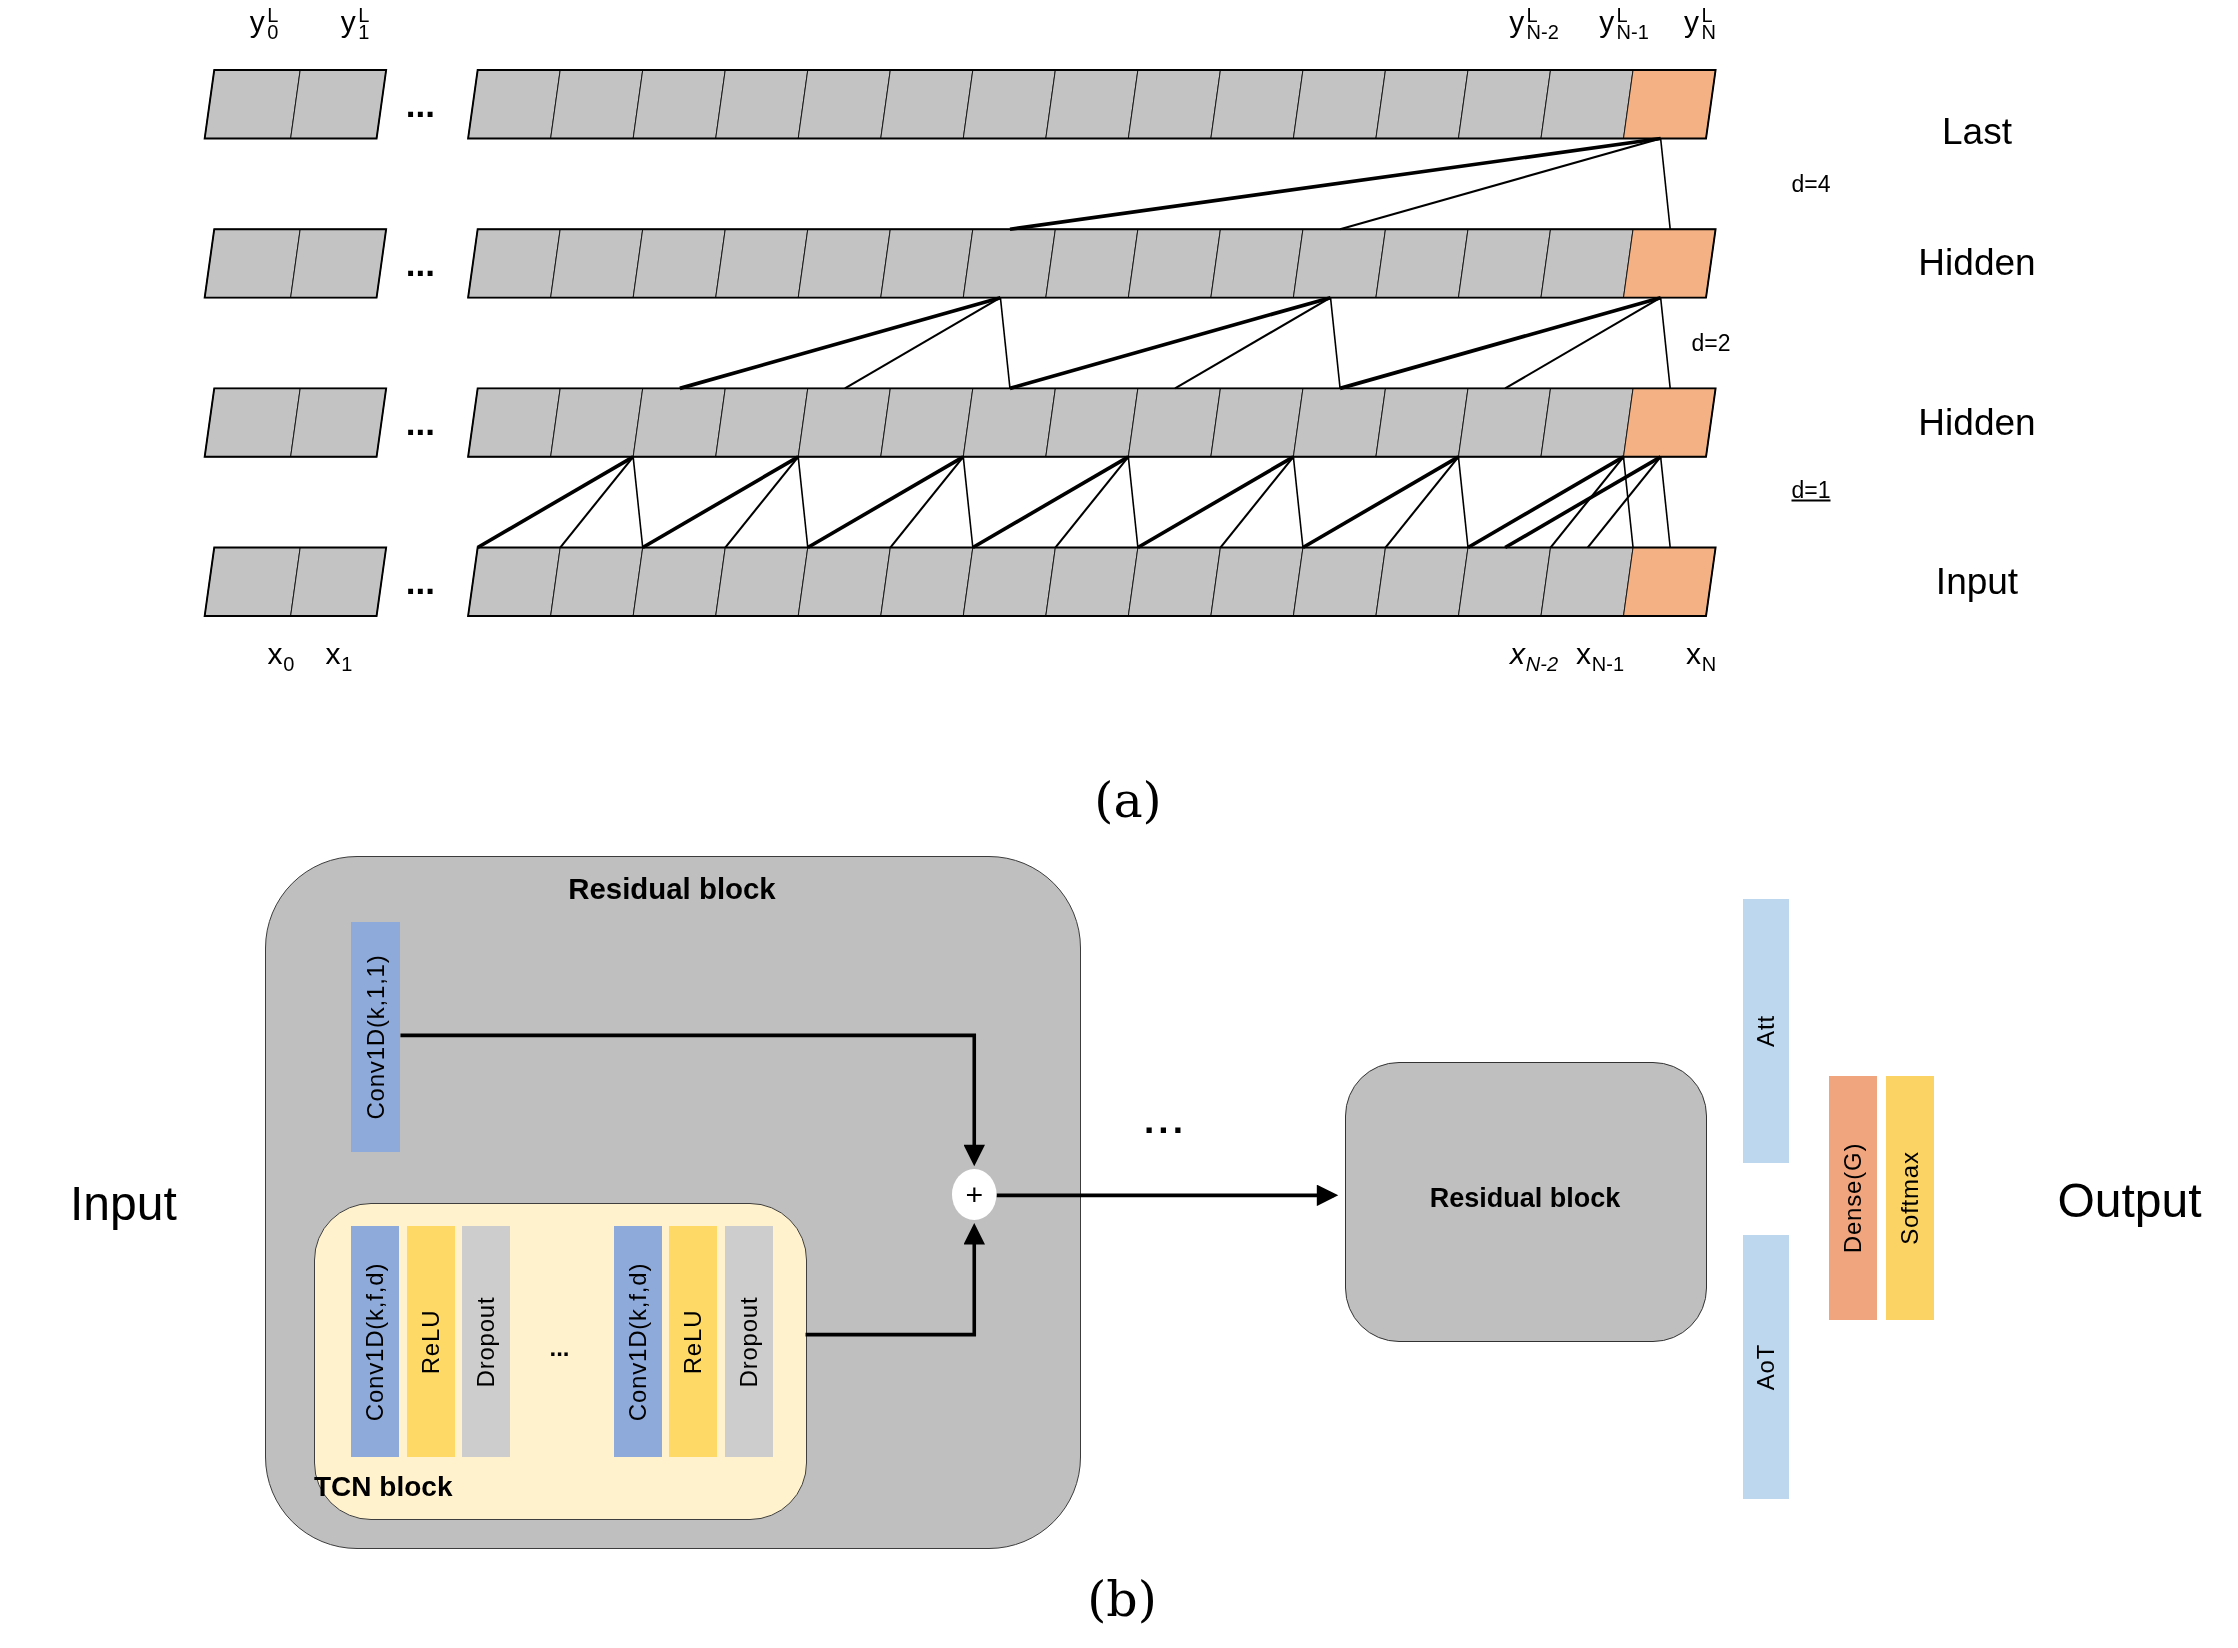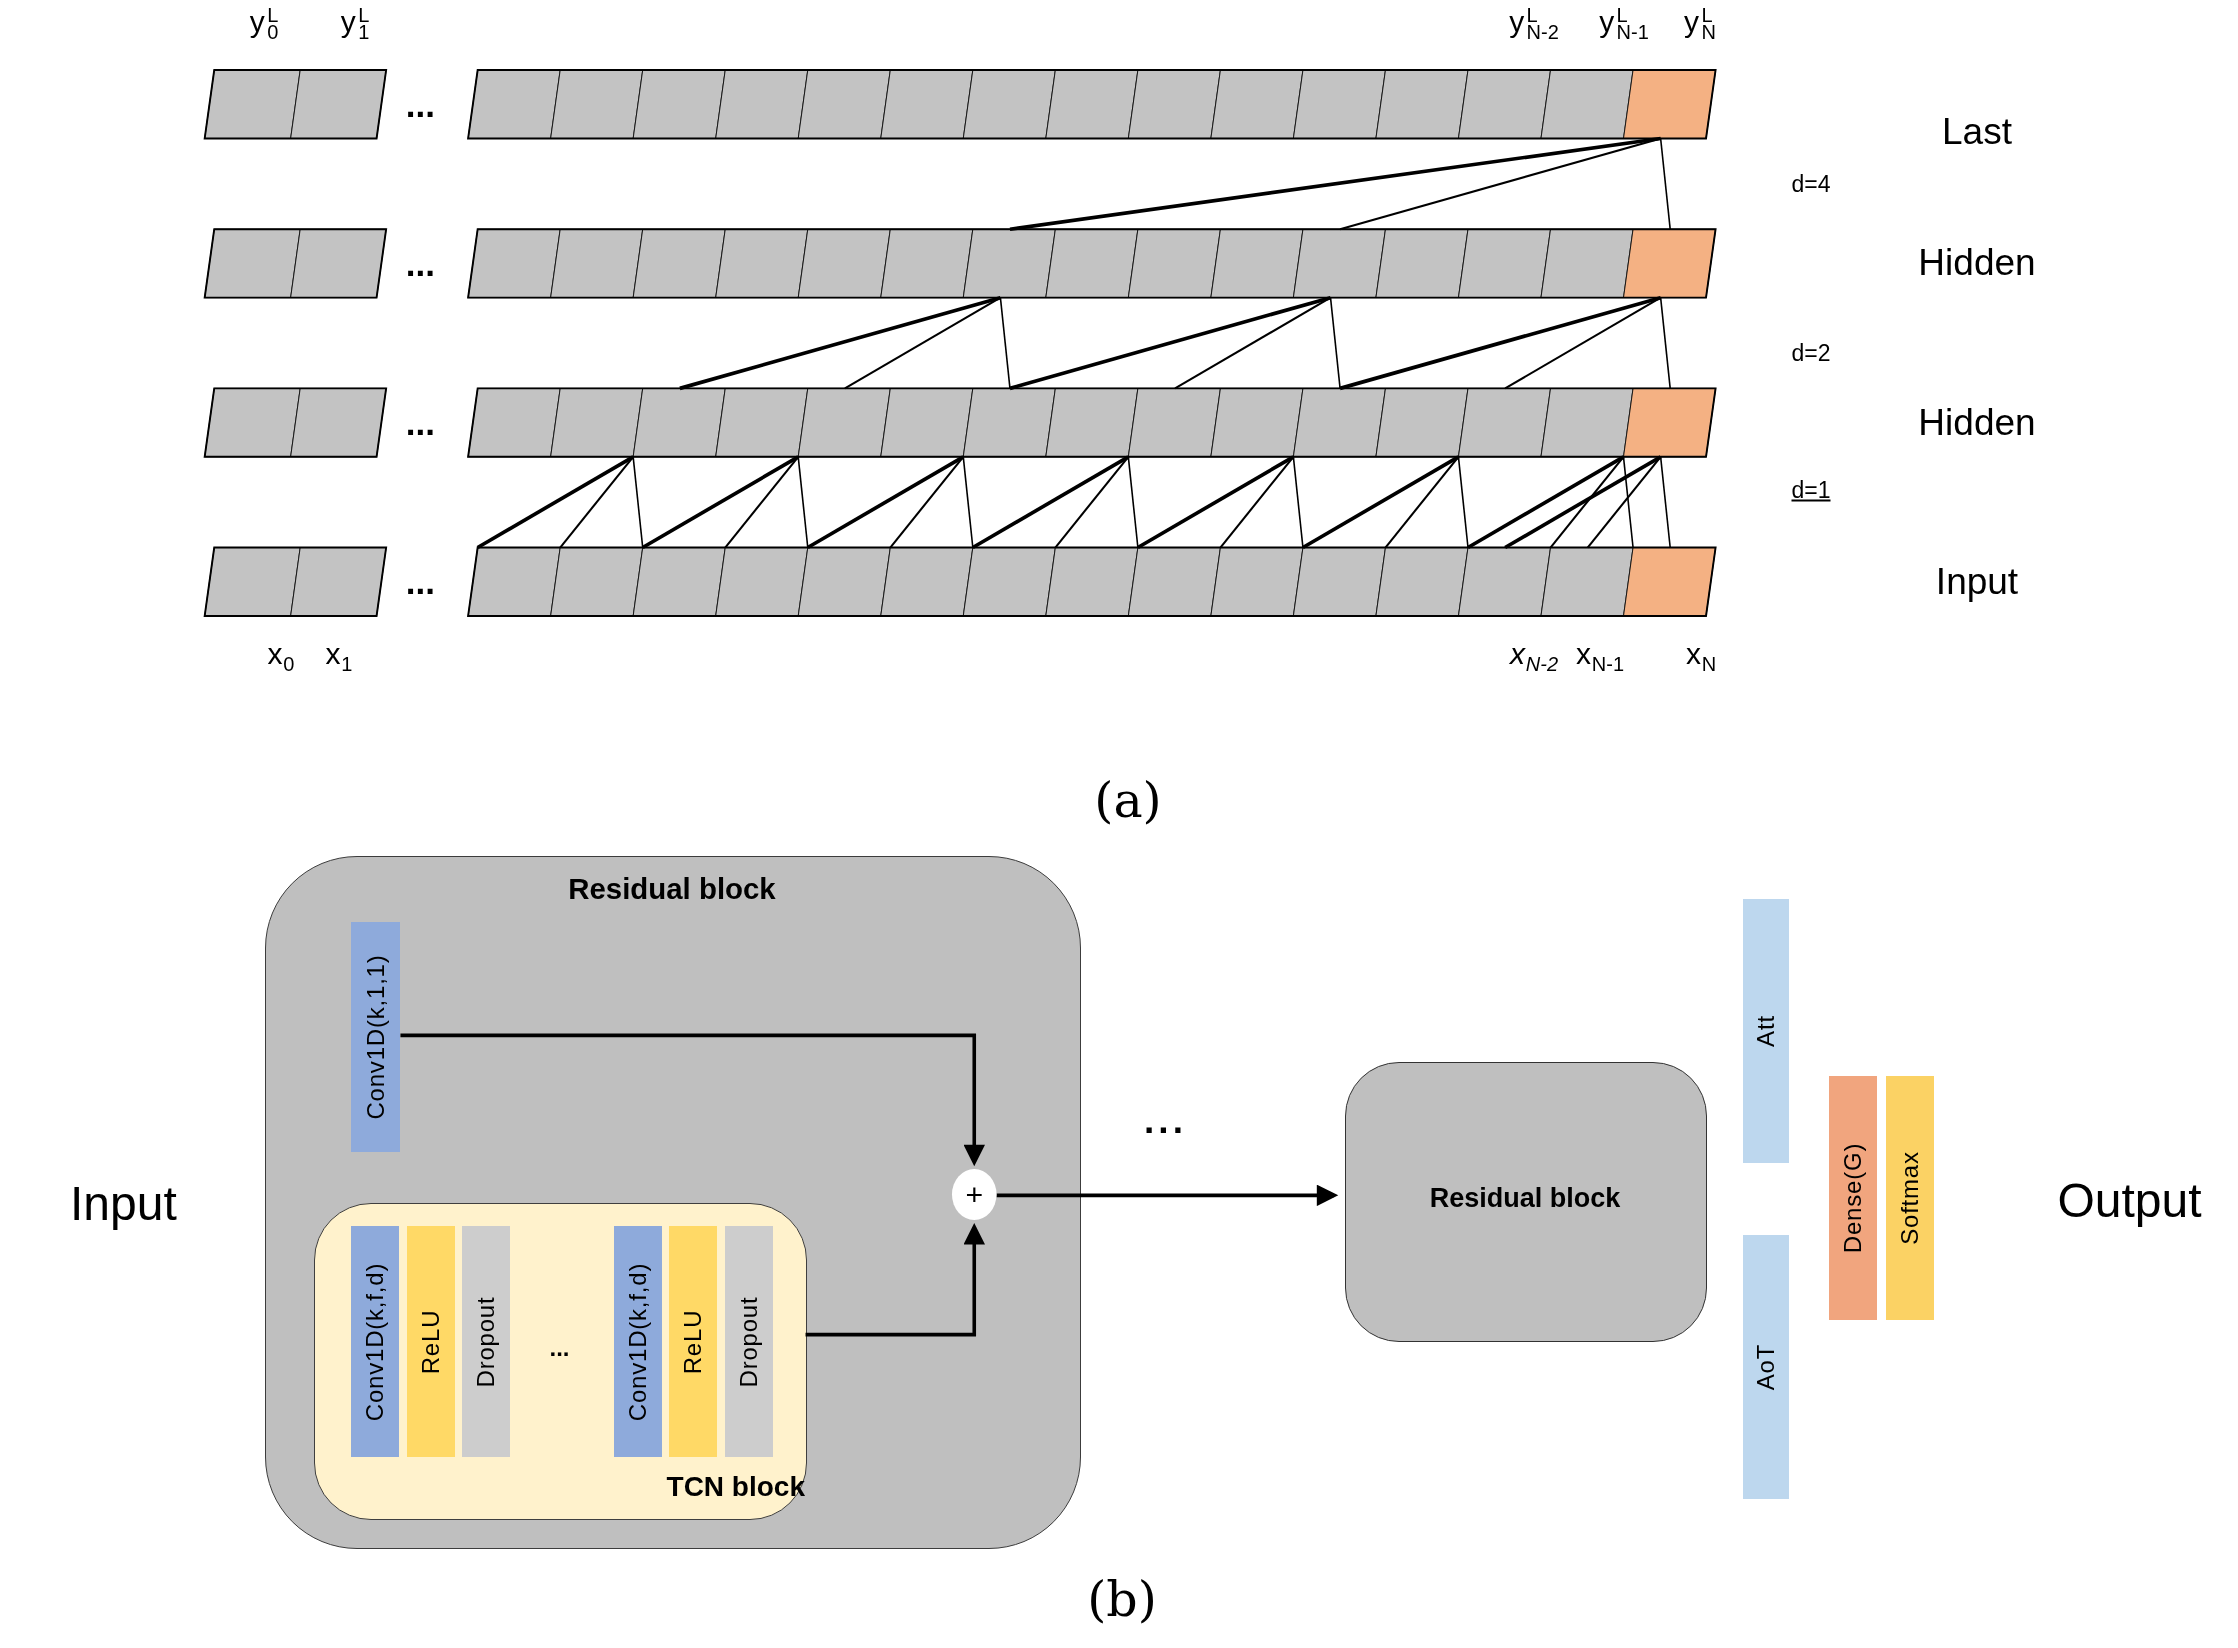--- a/index.html
+++ b/index.html
@@ -19,21 +19,21 @@
   .caption{position:absolute;transform:translateX(-50%);font-family:"DejaVu Serif","Liberation Serif",serif;
            font-size:49px;}
 
   
   .pb{position:absolute;z-index:3;}
   #rb1{left:265px;top:856px;width:814px;height:691px;border-radius:92px;
        background:var(--block,#BFBFBF);border:1.6px solid #3c3c3c;}
   #rb1-label{left:265px;top:872px;width:814px;text-align:center;font-weight:bold;font-size:29.4px;z-index:4;}
   #tcn{left:314px;top:1203px;width:491px;height:315px;border-radius:57px;
        background:var(--tcn,#FFF2CC);border:1.6px solid #3f3f3f;z-index:3;}
-  #tcn-label{left:314px;top:1471px;width:491px;text-align:right;font-weight:bold;font-size:28px;z-index:4;}
+  #tcn-label{left:314px;top:1471px;width:491px;text-align:left;font-weight:bold;font-size:28px;z-index:4;}
   .vbar{display:flex;align-items:center;justify-content:center;z-index:4;}
   .vbar span{transform:rotate(-90deg);white-space:nowrap;font-size:24px;letter-spacing:0.8px;}
   #skipbar{left:351px;top:922px;width:49px;height:230px;background:var(--conv,#8EAADB);}
   .tbar{top:1226px;width:48px;height:231px;}
   #t-conv1{left:351px;background:var(--conv,#8EAADB);}
   #t-relu1{left:407px;background:var(--relu,#FFD966);}
   #t-drop1{left:462px;background:var(--dropout,#CDCDCD);}
   #t-conv2{left:614px;background:var(--conv,#8EAADB);}
   #t-relu2{left:669px;background:var(--relu,#FFD966);}
   #t-drop2{left:725px;background:var(--dropout,#CDCDCD);}
@@ -198,21 +198,21 @@
       <div class="seq-label" style="left: 256px; top: 637px; margin-left: 25px;"><span>x</span><span class="sl-sub2">0</span></div>
       <div class="seq-label" style="left: 339px; top: 637px;"><span>x</span><span class="sl-sub2">1</span></div>
       <div class="seq-label" style="left: 1534px; top: 637px; font-style: italic;"><span>x</span><span class="sl-sub2">N-2</span></div>
       <div class="seq-label" style="left: 1600px; top: 637px;"><span>x</span><span class="sl-sub2">N-1</span></div>
       <div class="seq-label" style="left: 1701px; top: 637px;"><span>x</span><span class="sl-sub2">N</span></div>
       <div class="row-label" style="left: 1977px; top: 104px; margin-top: 28px;">Last</div>
       <div class="row-label" style="left: 1977px; top: 263px;">Hidden</div>
       <div class="row-label" style="left: 1977px; top: 423px;">Hidden</div>
       <div class="row-label" style="left: 1977px; top: 582px;">Input</div>
       <div class="d-label" style="left: 1811px; top: 184px;">d=4</div>
-      <div class="d-label" style="left: 1811px; top: 343px; margin-top: 10px;">d=2</div>
+      <div class="d-label" style="left: 1711px; top: 343px;">d=2</div>
       <div class="d-label" style="left: 1811px; top: 490px; text-decoration: underline;">d=1</div>
     </div>
 
   <div class="caption" style="left:1128px;top:772px;">(a)</div>
 
   <div id="input-label" class="pb">Input</div>
 
   <div id="rb1" class="pb"></div>
   <div id="rb1-label" class="pb">Residual block</div>
 

